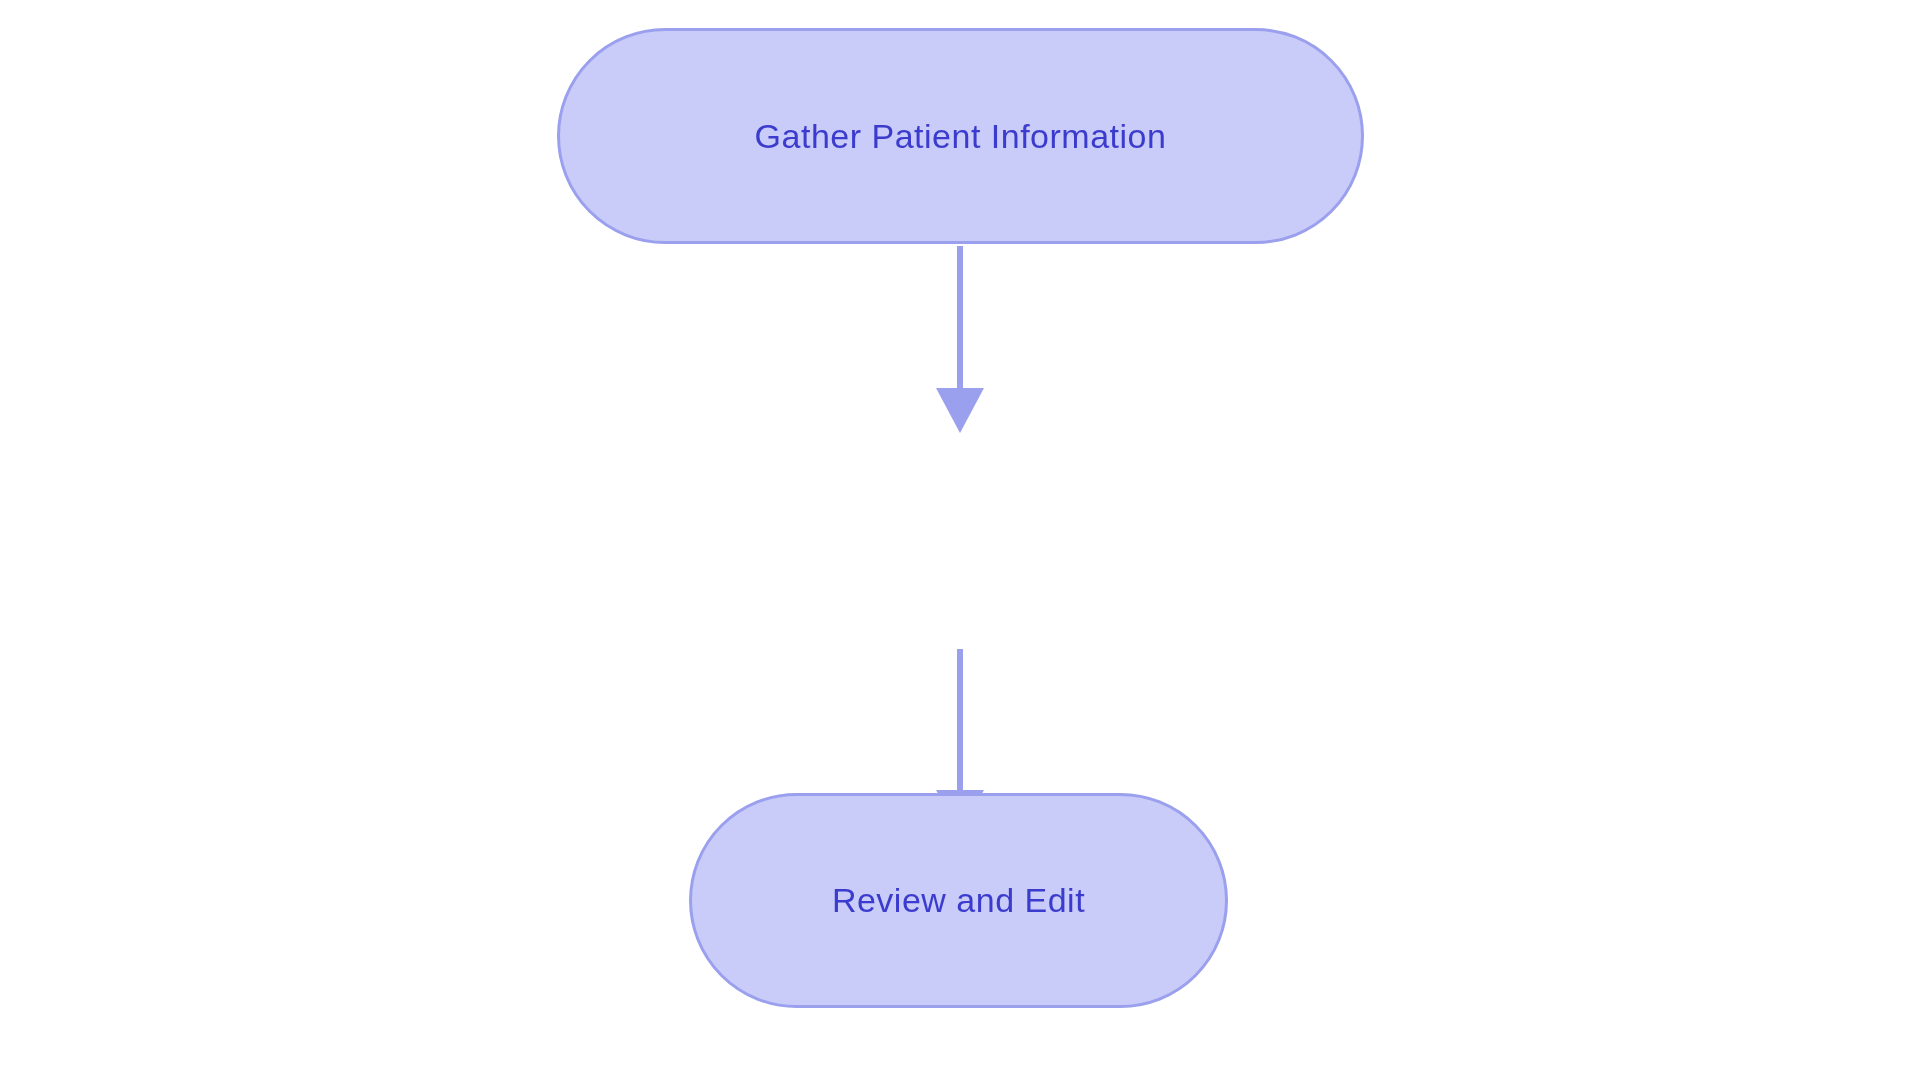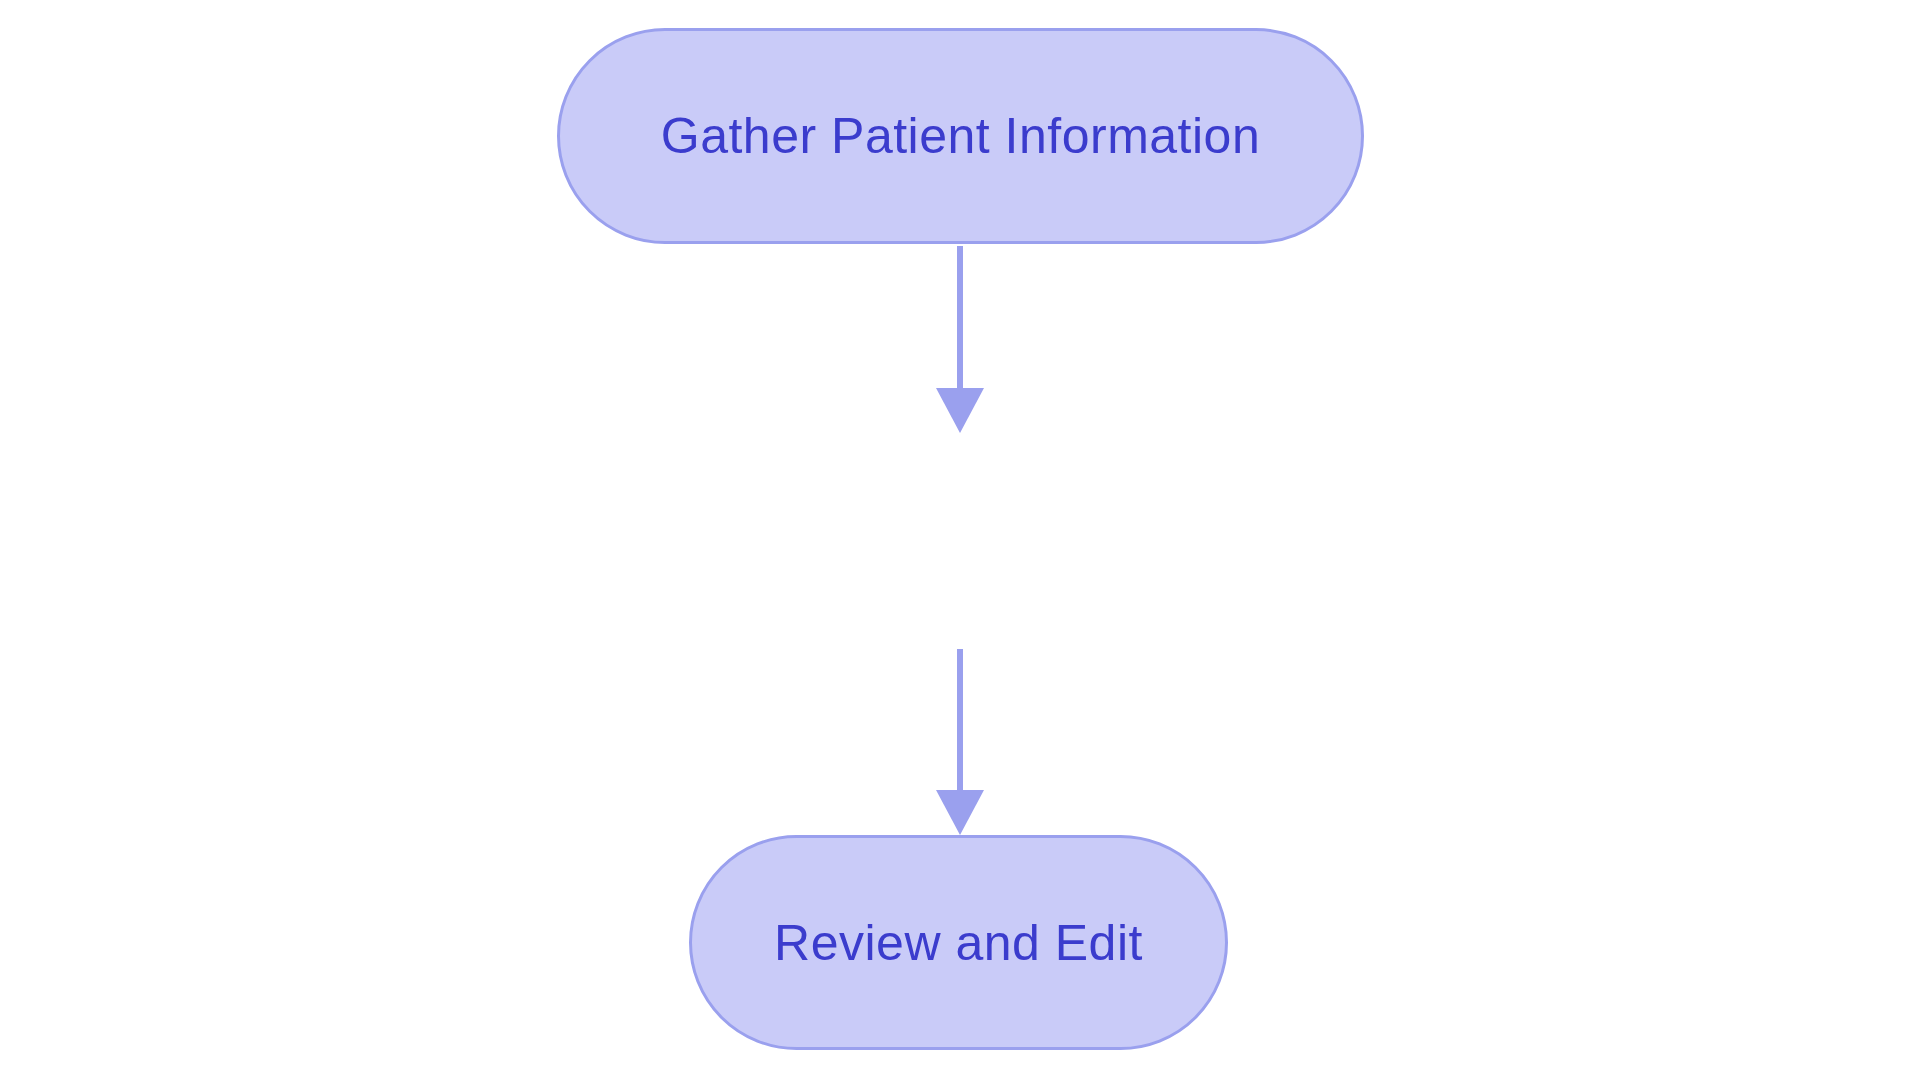--- a/index.html
+++ b/index.html
@@ -24,28 +24,28 @@
     background: var(--background);
   }
   .flow-node {
     position: absolute;
     background: var(--node-fill);
     border: 3px solid var(--node-border);
     display: flex;
     align-items: center;
     justify-content: center;
     color: var(--node-text);
-    font-size: 50px;
+    font-size: 34px;
     font-weight: 400;
     letter-spacing: 0.5px;
     white-space: nowrap;
   }
   .node-1 { left: 557px; top: 28px;  width: 807px; height: 216px; border-radius: 108px; }
   .node-2 { left: 740px; top: 433px; width: 443px; height: 214px; border-radius: 107px; }
-  .node-3 { left: 689px; top: 835px; width: 539px; height: 215px; border-radius: 108px; }
+  .node-3 { left: 689px; top: 793px; width: 539px; height: 215px; border-radius: 108px; }
 
   .edge { position: absolute; }
   .edge-line {
     position: absolute;
     width: 6px;
     background: var(--arrow);
     left: 957px;
   }
   .edge-line.e1 { top: 246px; height: 144px; }
   .edge-line.e2 { top: 649px; height: 143px; }

